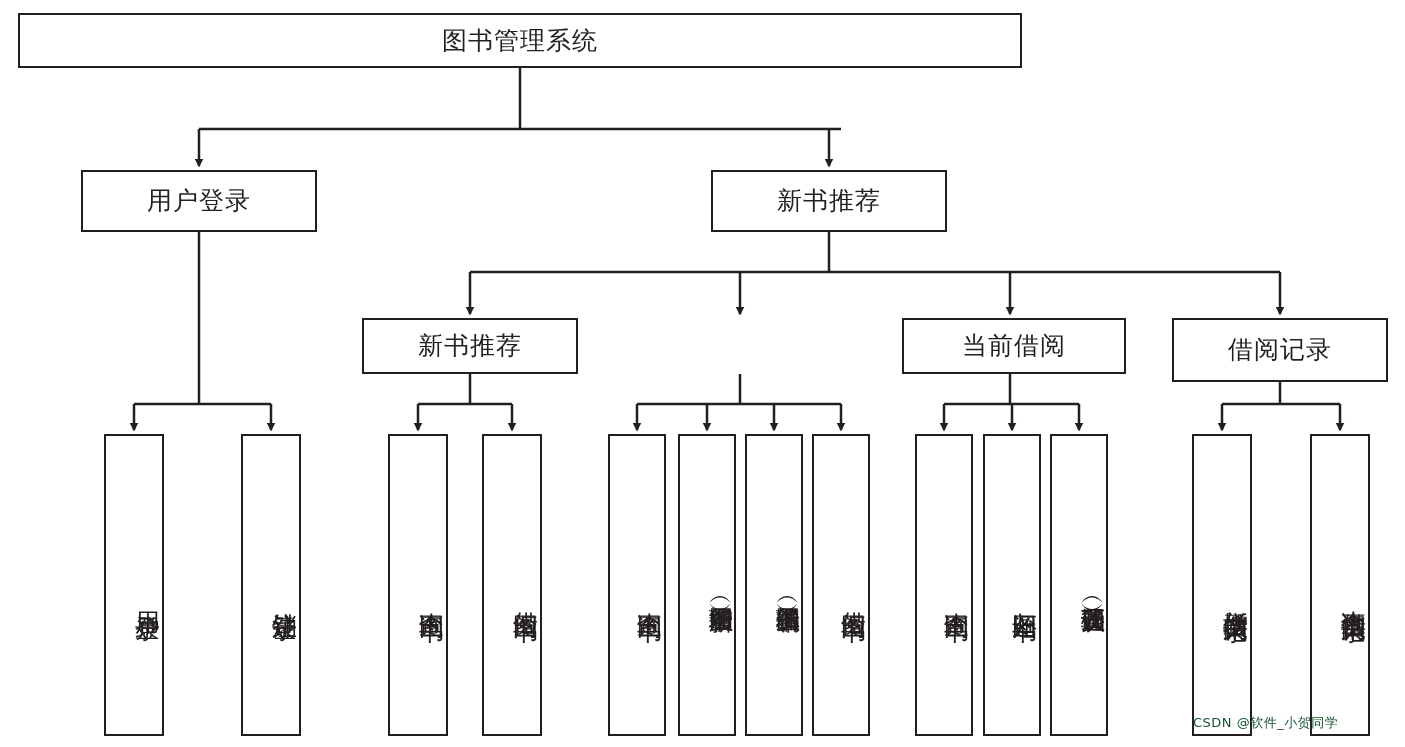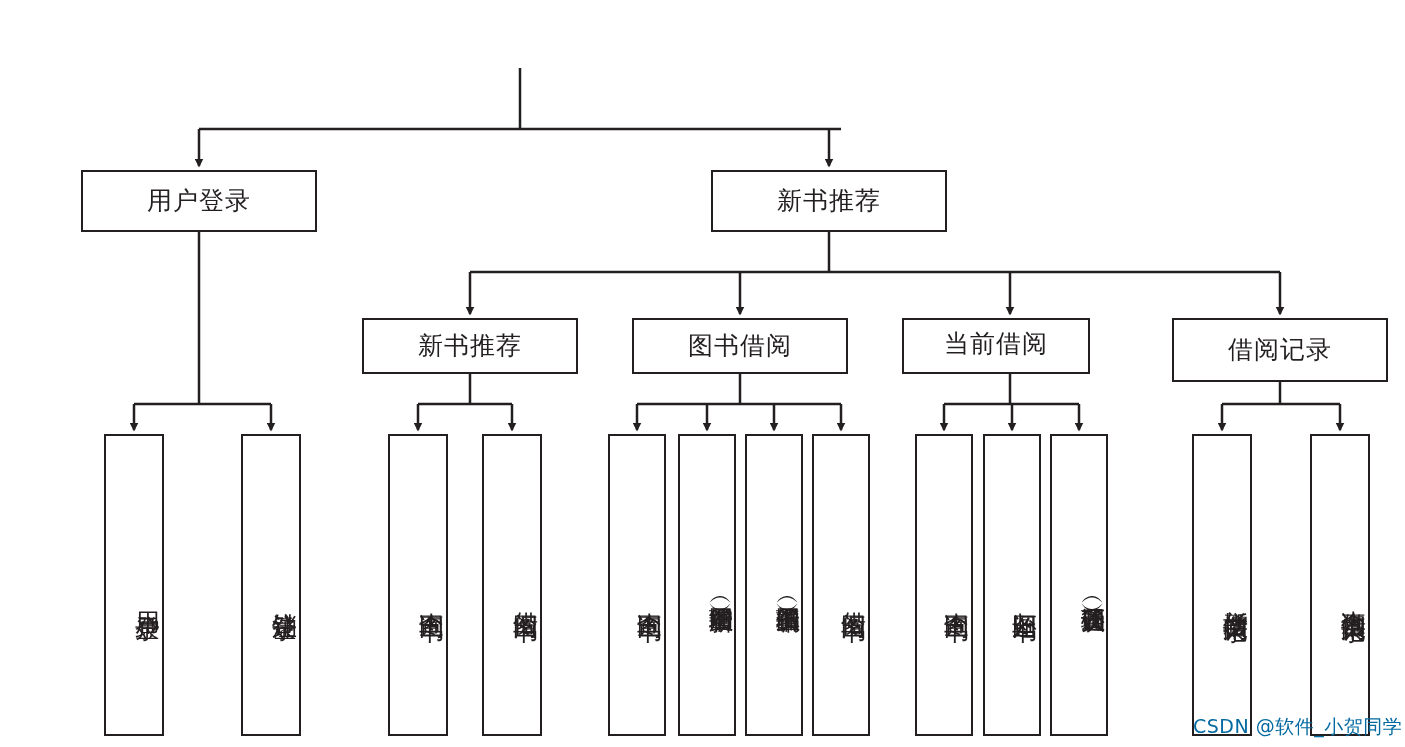--- a/index.html
+++ b/index.html
@@ -56,22 +56,22 @@
     white-space: nowrap;
   }
   .node-v.tight {
     padding-top: 8px;
     font-size: 24px;
     letter-spacing: 0px;
     line-height: 1.1;
   }
   .watermark {
     position: absolute;
-    color: #0369a1;
-    font-size: 19px;
+    color: #14532d;
+    font-size: 13px;
     white-space: nowrap;
     letter-spacing: 0.5px;
   }
 </style>
 </head>
 <body>
 
 <div id="diagram-root">
 
   <svg id="connectors" viewBox="0 0 1405 747" xmlns="http://www.w3.org/2000/svg">
@@ -117,35 +117,35 @@
       <path d="M1012,404 L1012,430" marker-end="url(#arrow)"></path>
       <path d="M1079,404 L1079,430" marker-end="url(#arrow)"></path>
 
       <path d="M1280,374 L1280,404"></path>
       <path d="M1222,404 L1340,404"></path>
       <path d="M1222,404 L1222,430" marker-end="url(#arrow)"></path>
       <path d="M1340,404 L1340,430" marker-end="url(#arrow)"></path>
     </g>
   </svg>
 
+  <div class="node node-h node-root" style="left:18px; top:13px; width:1004px; height:55px;">
+    <span>图书管理系统</span>
+  </div>
 
   <div class="node node-h" style="left:81px; top:170px; width:236px; height:62px;">
     <span>用户登录</span>
   </div>
   <div class="node node-h" style="left:711px; top:170px; width:236px; height:62px;">
     <span>新书推荐</span>
   </div>
 
   <div class="node node-h" style="left:362px; top:318px; width:216px; height:56px;">
     <span>新书推荐</span>
   </div>
-  <div class="node node-h" style="left:632px; top:318px; width:216px; height:56px;">
-    <span>图书借阅</span>
-  </div>
-  <div class="node node-h" style="left:902px; top:318px; width:188px; height:56px;font-family:Liberation Mono, monospace;">
+  <div class="node node-h" style="left:902px; top:318px; width:224px; height:56px;">
     <span>当前借阅</span>
   </div>
   <div class="node node-h" style="left:1172px; top:318px; width:216px; height:64px;">
     <span>借阅记录</span>
   </div>
 
   <div class="node node-v" style="left:104px; top:434px; width:60px; height:302px;">
     <span>用户登录</span>
   </div>
   <div class="node node-v" style="left:241px; top:434px; width:60px; height:302px;">

